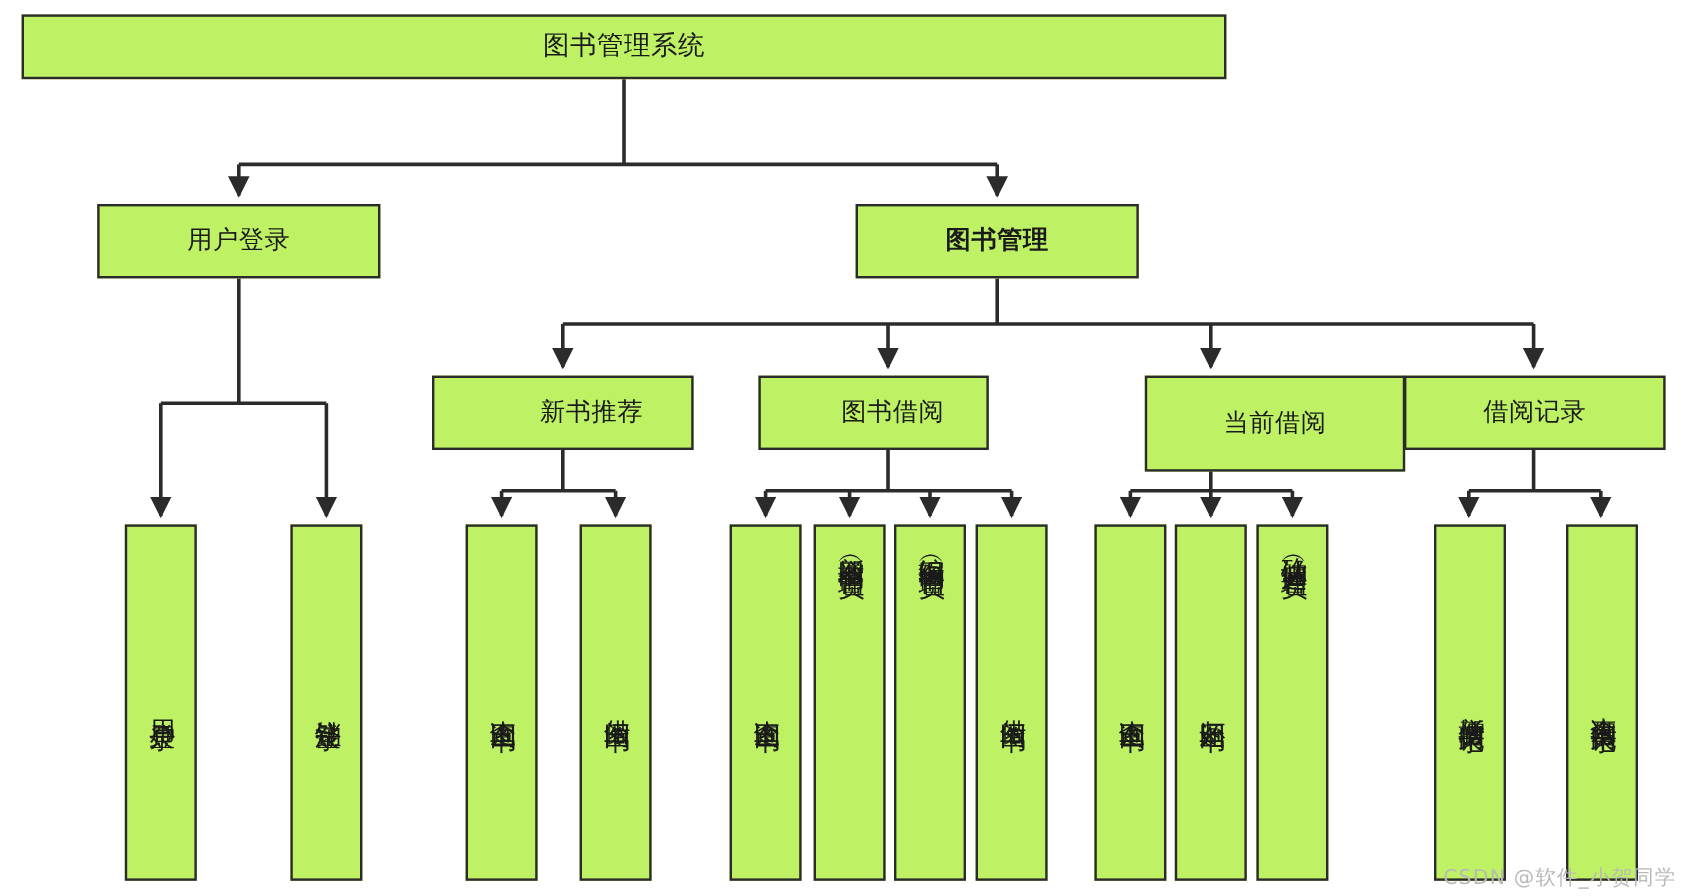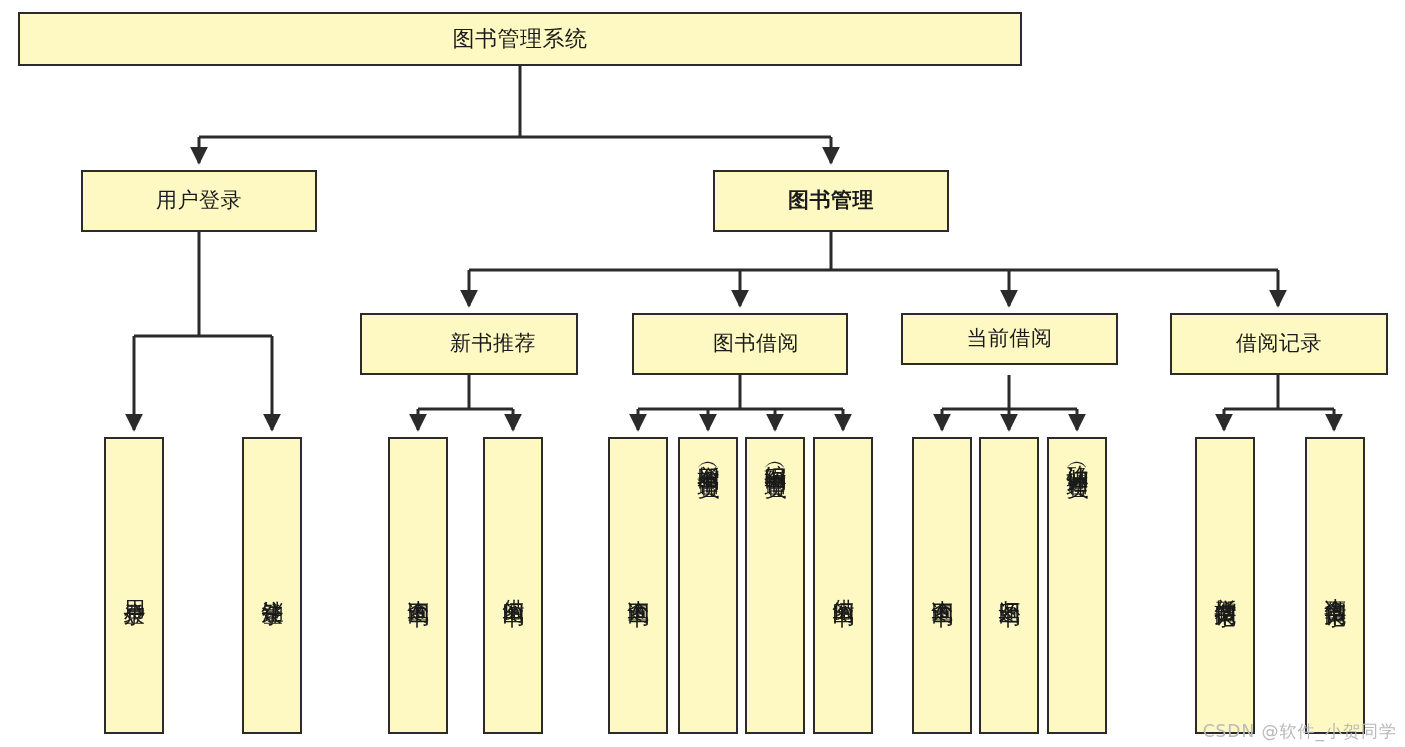--- a/index.html
+++ b/index.html
@@ -23,21 +23,21 @@
     left: 0;
     top: 0;
     width: 1405px;
     height: 747px;
     pointer-events: none;
   }
   .node {
     position: absolute;
     box-sizing: border-box;
     border: 2.5px solid #2b2b2b;
-    background: #fef9c3;
+    background: #bef264;
     display: flex;
     align-items: center;
     justify-content: center;
     color: #1a1a1a;
   }
   .node-label {
     display: block;
     text-align: center;
     letter-spacing: 0.5px;
   }
@@ -142,24 +142,24 @@
   <div class="node horiz" style="left:81px; top:170px; width:236px; height:62px;">
     <span class="node-label">用户登录</span>
   </div>
   <div class="node horiz" style="left:713px; top:170px; width:236px; height:62px;font-weight:bold;">
     <span class="node-label">图书管理</span>
   </div>
 
   <div class="node horiz" style="left:360px; top:313px; width:218px; height:62px;padding-left:48px;">
     <span class="node-label">新书推荐</span>
   </div>
-  <div class="node horiz" style="left:632px; top:313px; width:216px; height:62px;padding-left:32px;">
+  <div class="node horiz" style="left:632px; top:313px; width:192px; height:62px;padding-left:32px;">
     <span class="node-label">图书借阅</span>
   </div>
-  <div class="node horiz" style="left:901px; top:313px; width:217px; height:52px;">
+  <div class="node horiz" style="left:954px; top:313px; width:217px; height:80px;">
     <span class="node-label">当前借阅</span>
   </div>
   <div class="node horiz" style="left:1170px; top:313px; width:218px; height:62px;">
     <span class="node-label">借阅记录</span>
   </div>
 
   <div class="node vert centered" style="left:104px; top:437px; width:60px; height:297px;">
     <span class="node-label">用户登录</span>
   </div>
   <div class="node vert centered" style="left:242px; top:437px; width:60px; height:297px;">

